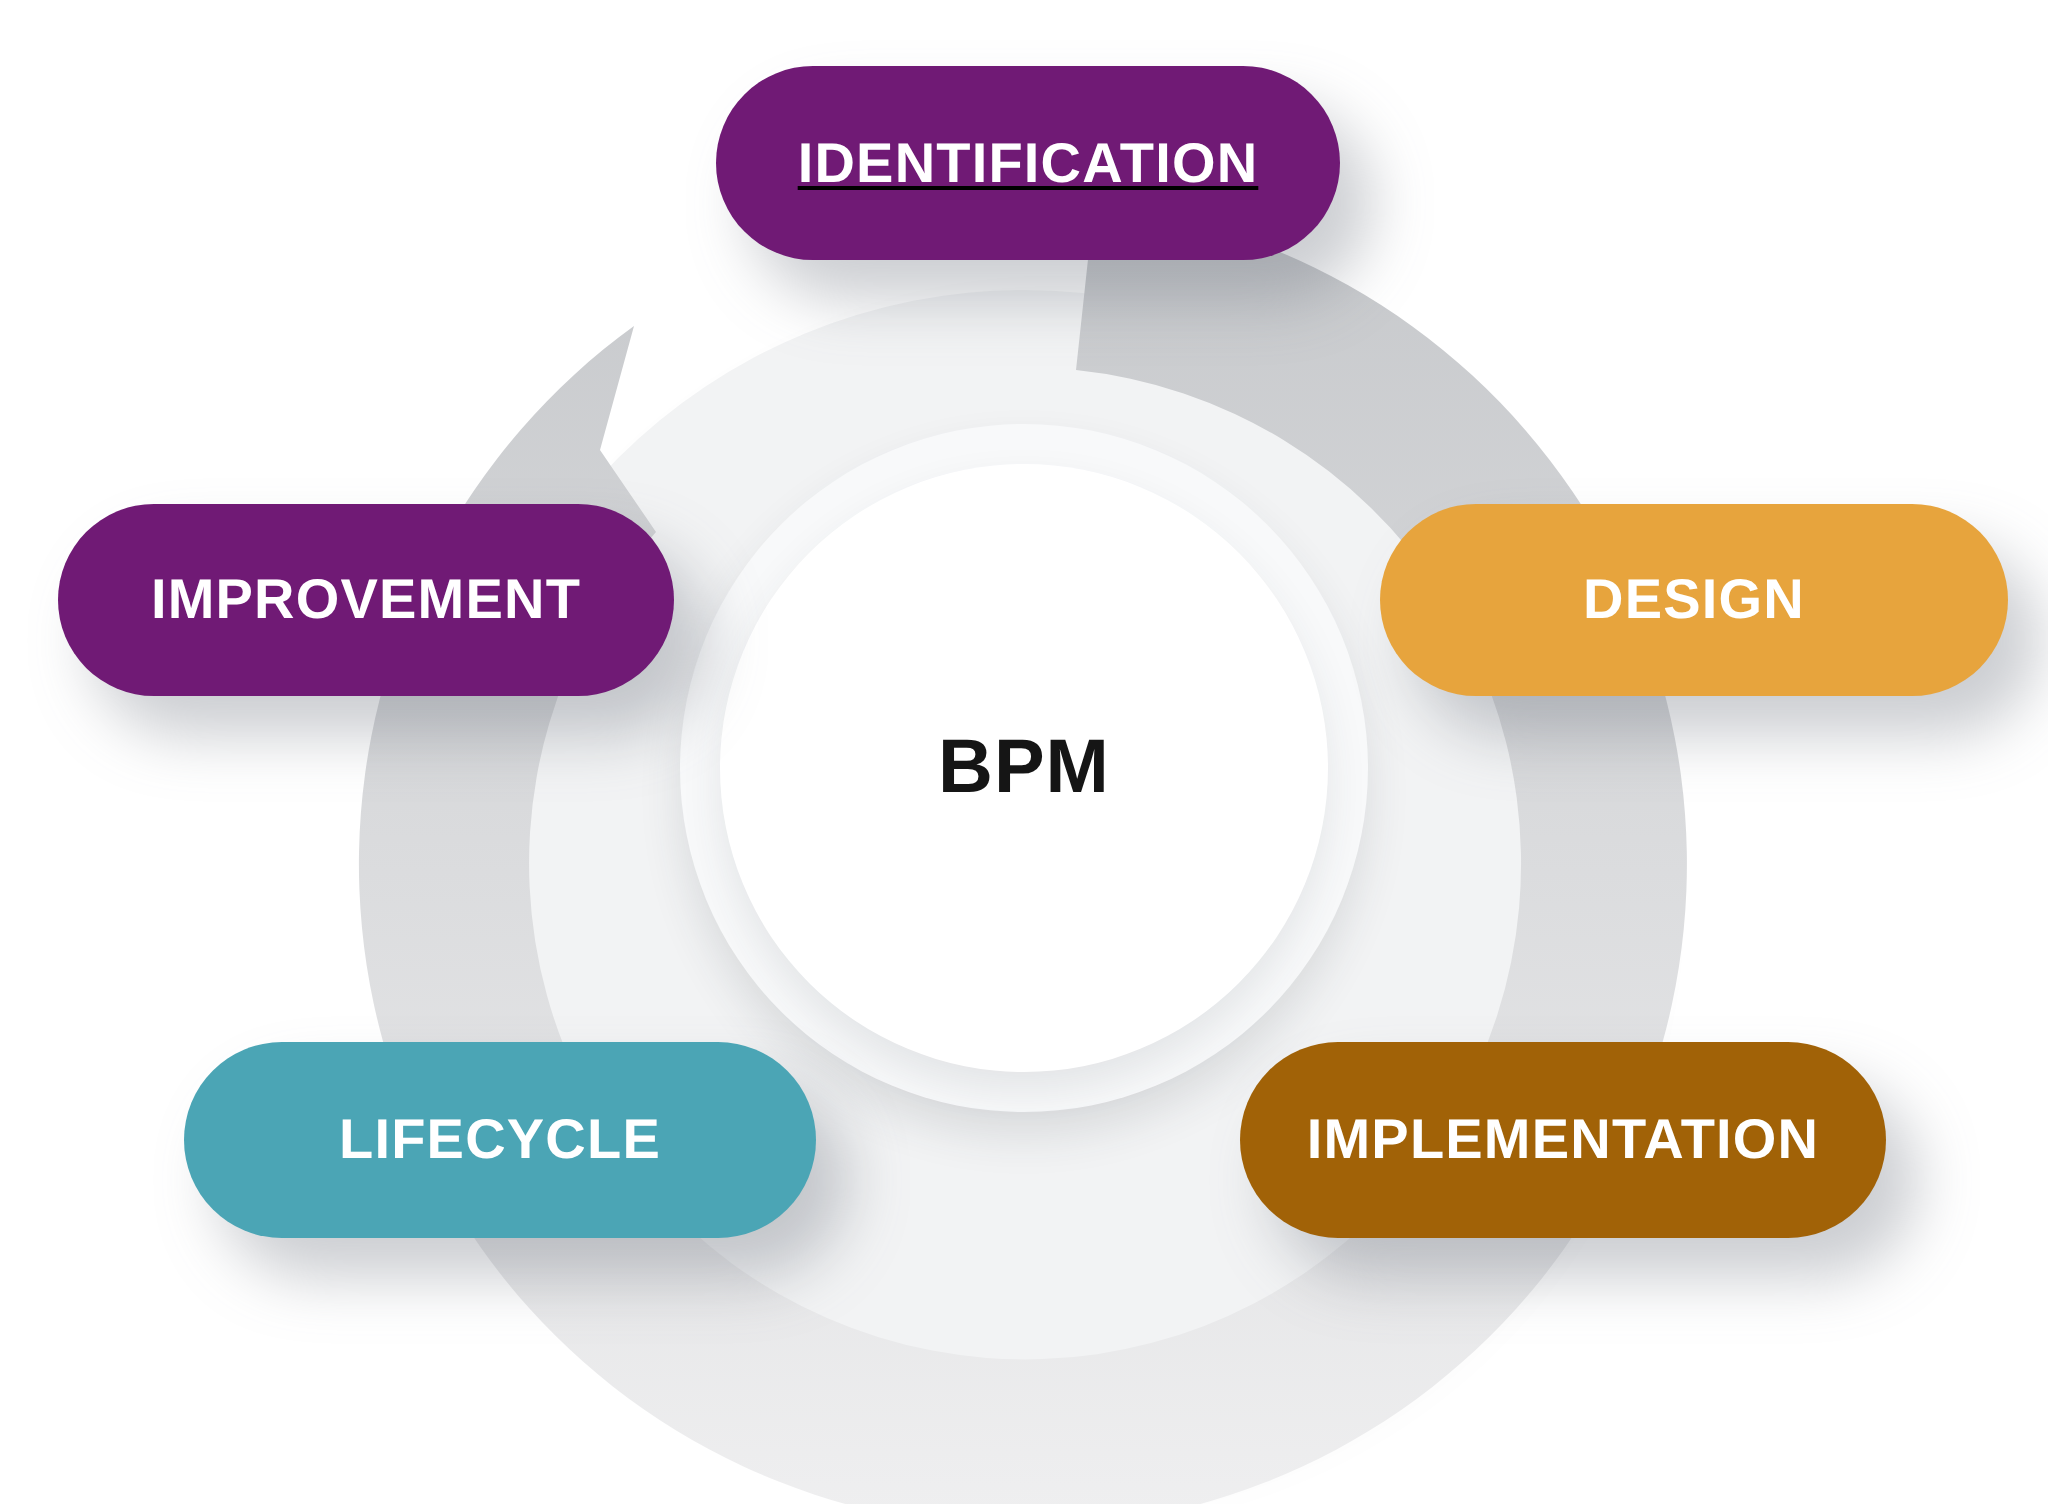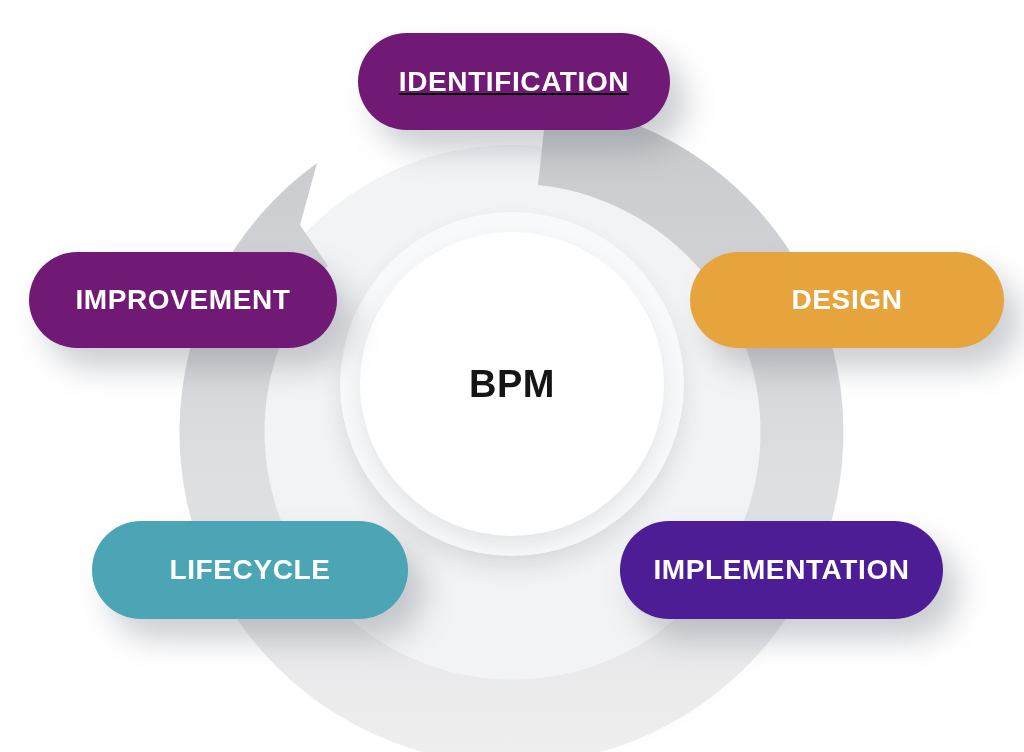--- a/index.html
+++ b/index.html
@@ -121,21 +121,21 @@
   </div>
 
   <div class="pill pill-identification" style="background: #701a75; text-decoration: underline;">
     <span>IDENTIFICATION</span>
   </div>
 
   <div class="pill pill-design" style="background: rgb(231, 164, 61);">
     <span>DESIGN</span>
   </div>
 
-  <div class="pill pill-implementation" style="background: #4c1d95;">
+  <div class="pill pill-implementation" style="background: #a16207;">
     <span>IMPLEMENTATION</span>
   </div>
 
   <div class="pill pill-monitoring" style="background: rgb(75, 165, 181);">
     <span>LIFECYCLE</span>
   </div>
 
   <div class="pill pill-improvement" style="background: #701a75;">
     <span>IMPROVEMENT</span>
   </div>

